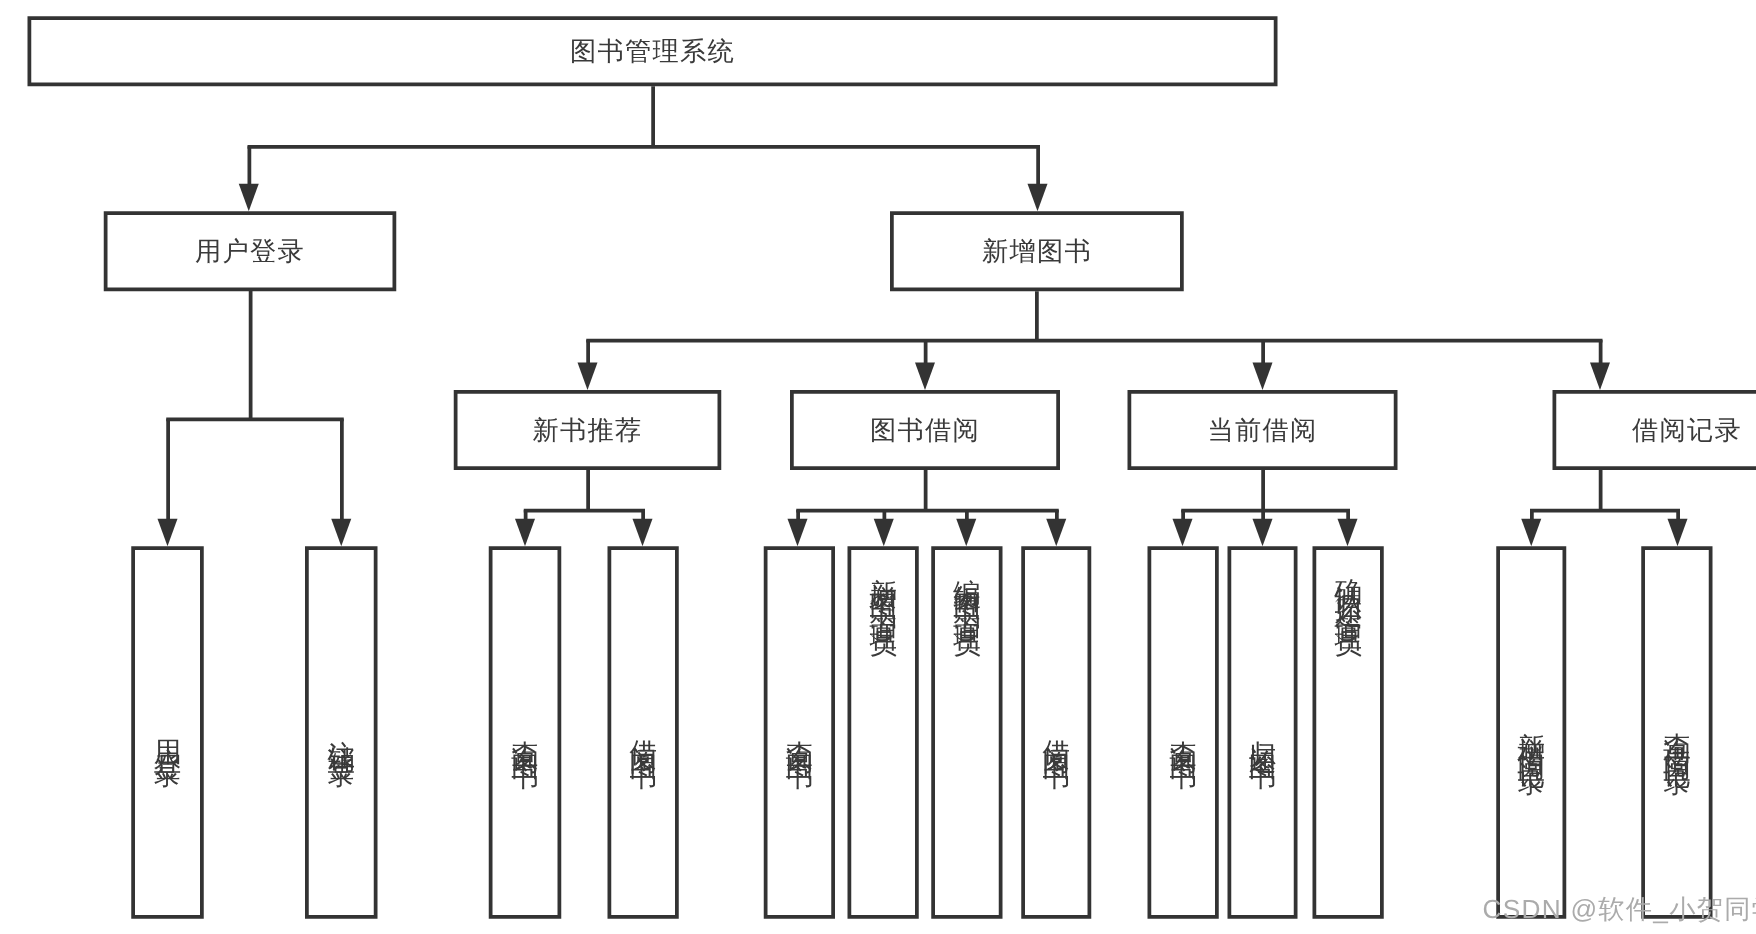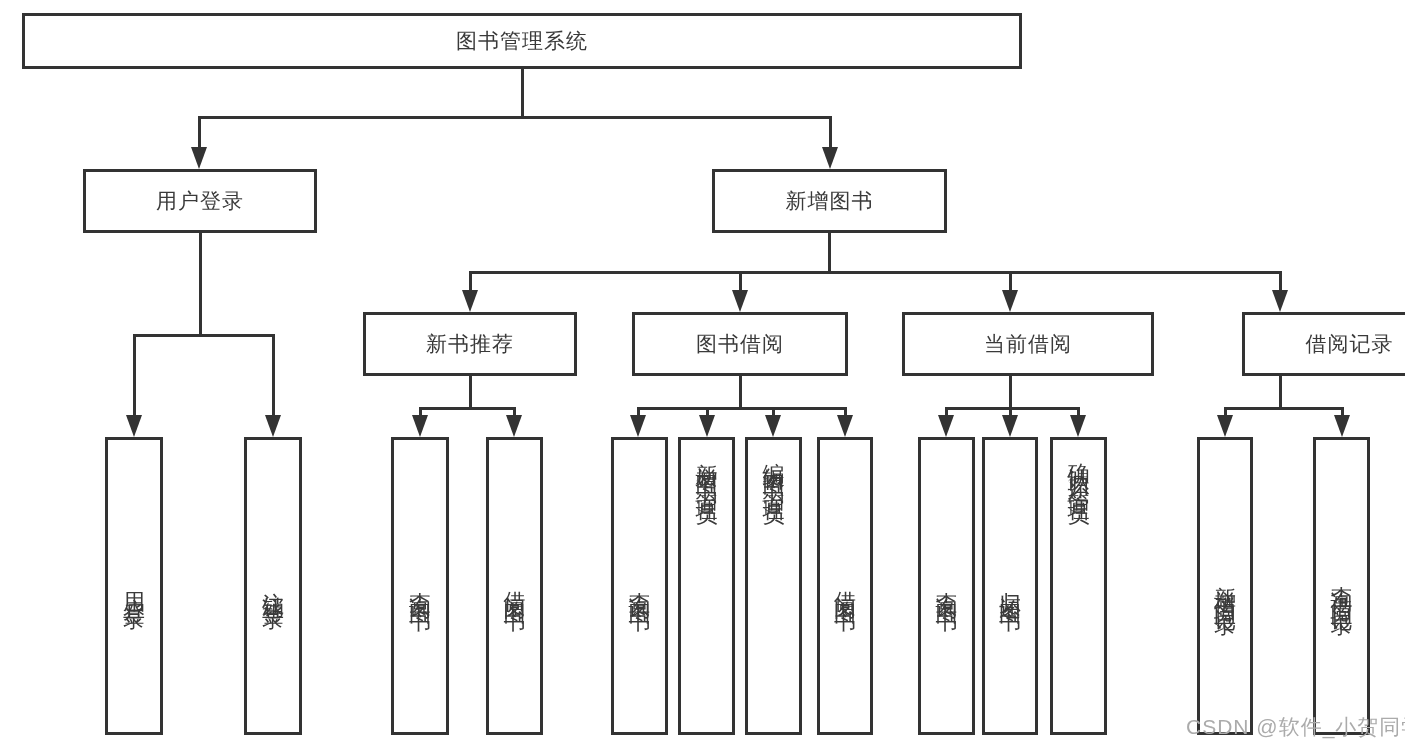--- a/index.html
+++ b/index.html
@@ -75,21 +75,21 @@
   <div class="hbox" style="left:712px;top:169px;width:235px;height:64px">
     <span>新增图书</span>
   </div>
 
   <div class="hbox" style="left:632px;top:312px;width:216px;height:64px">
     <span>图书借阅</span>
   </div>
   <div class="hbox" style="left:363px;top:312px;width:214px;height:64px">
     <span>新书推荐</span>
   </div>
-  <div class="hbox" style="left:902px;top:312px;width:252px;height:64px">
+  <div class="hbox" style="left:902px;top:312px;width:216px;height:64px">
     <span>当前借阅</span>
   </div>
   <div class="hbox" style="left:1242px;top:312px;width:215px;height:64px">
     <span>借阅记录</span>
   </div>
 
   <div class="vbox" style="left:105px;width:58px">
     <span>用户登录</span>
   </div>
   <div class="vbox" style="left:244px;width:58px">

